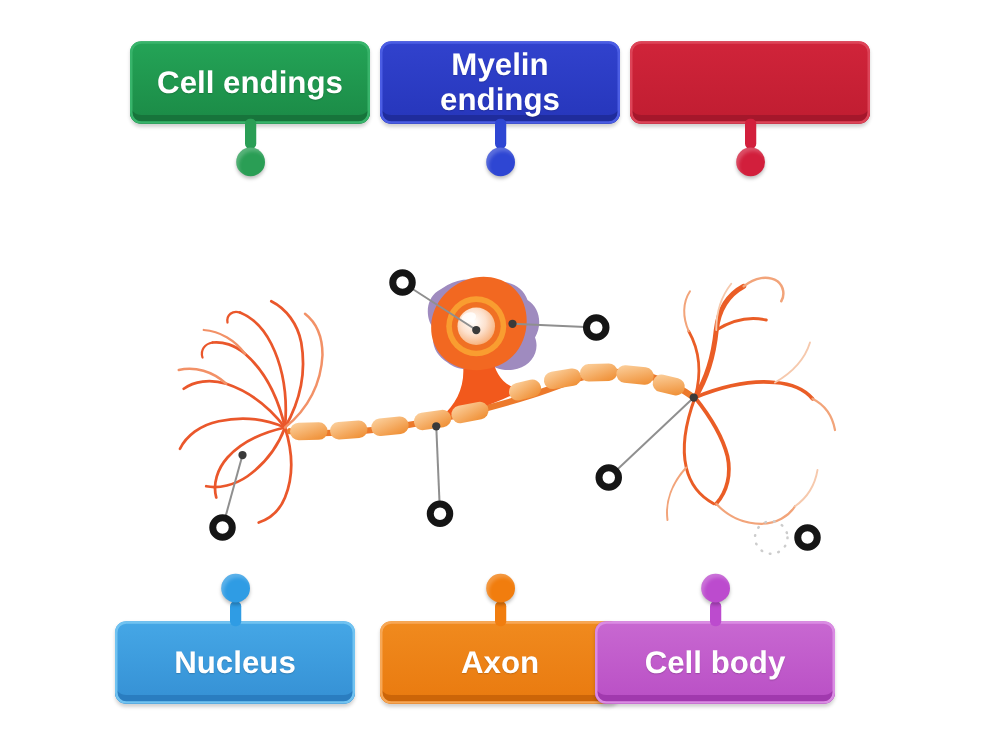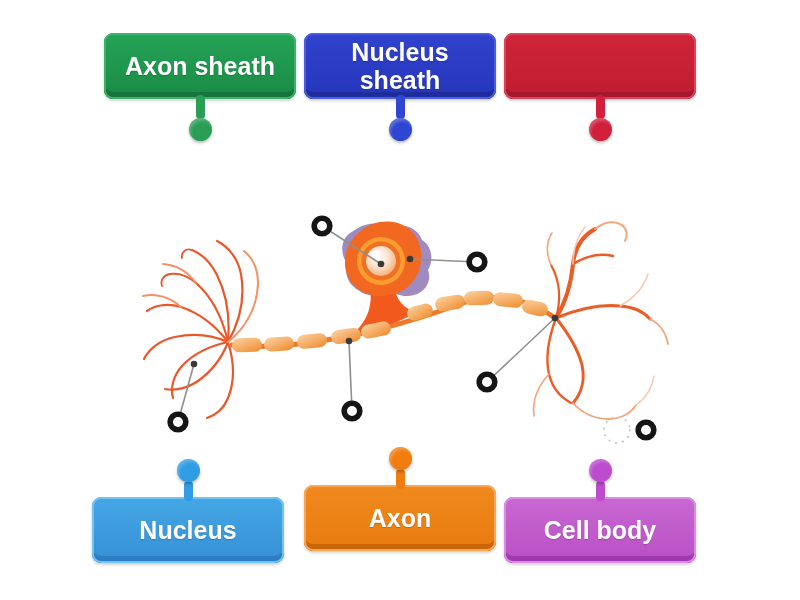--- a/index.html
+++ b/index.html
@@ -122,44 +122,44 @@
         <circle cx="352" cy="411" r="7.8" fill="#ffffff" stroke="#151515" stroke-width="5.6"></circle>
         <line x1="487" y1="382" x2="555" y2="318" stroke="#8f8f8f" stroke-width="1.6"></line>
         <circle cx="555" cy="318" r="3.3" fill="#3a3a3a"></circle>
         <circle cx="487" cy="382" r="7.8" fill="#ffffff" stroke="#151515" stroke-width="5.6"></circle>
         <circle cx="646" cy="430" r="7.8" fill="#ffffff" stroke="#151515" stroke-width="5.6"></circle>
       </g>
   </svg>
 
   <div id="top-row">
       <div class="label-chip" style="left: 104px; top: 33px; background: linear-gradient(rgb(36, 164, 87), rgb(27, 138, 70)); box-shadow: rgb(56, 180, 107) 0px 0px 0px 2px inset, rgb(23, 116, 59) 0px -7px 0px inset, rgba(0, 0, 0, 0.18) 0px 2px 3px;">
-        <span class="label-text">Axon sheath</span>
+        <span class="label-text">Cell endings</span>
         <div class="pin-stem below" style="background: rgb(42, 158, 85);"></div>
         <div class="pin-ball below" style="background: rgb(42, 158, 85);"></div>
       </div>
       <div class="label-chip" style="left: 304px; top: 33px; background: linear-gradient(rgb(49, 66, 205), rgb(38, 54, 187)); box-shadow: rgb(75, 93, 228) 0px 0px 0px 2px inset, rgb(31, 44, 156) 0px -7px 0px inset, rgba(0, 0, 0, 0.18) 0px 2px 3px;">
-        <span class="label-text wrap">Nucleus sheath</span>
+        <span class="label-text wrap">Myelin endings</span>
         <div class="pin-stem below" style="background: rgb(46, 70, 211);"></div>
         <div class="pin-ball below" style="background: rgb(46, 70, 211);"></div>
       </div>
       <div class="label-chip" style="left: 504px; top: 33px; background: linear-gradient(rgb(208, 36, 58), rgb(192, 29, 49)); box-shadow: rgb(221, 68, 88) 0px 0px 0px 2px inset, rgb(165, 23, 43) 0px -7px 0px inset, rgba(0, 0, 0, 0.18) 0px 2px 3px;">
         <div class="pin-stem below" style="background: rgb(210, 31, 60);"></div>
         <div class="pin-ball below" style="background: rgb(210, 31, 60);"></div>
       </div>
     </div>
   <div id="bottom-row">
       <div class="label-chip" style="left: 92px; top: 497px; background: linear-gradient(rgb(69, 167, 230), rgb(53, 144, 212)); box-shadow: rgb(113, 195, 241) 0px 0px 0px 2px inset, rgb(42, 125, 192) 0px -7px 0px inset, rgba(0, 0, 0, 0.18) 0px 2px 3px;">
         <span class="label-text">Nucleus</span>
         <div class="pin-stem above" style="background: rgb(47, 156, 228);"></div>
         <div class="pin-ball above" style="background: rgb(47, 156, 228);"></div>
       </div>
-      <div class="label-chip" style="left: 304px; top: 485px; background: linear-gradient(rgb(240, 138, 30), rgb(233, 122, 15)); box-shadow: rgb(247, 167, 85) 0px 0px 0px 2px inset, rgb(204, 101, 8) 0px -7px 0px inset, rgba(0, 0, 0, 0.18) 0px 2px 3px;">
+      <div class="label-chip" style="left: 304px; top: 497px; background: linear-gradient(rgb(240, 138, 30), rgb(233, 122, 15)); box-shadow: rgb(247, 167, 85) 0px 0px 0px 2px inset, rgb(204, 101, 8) 0px -7px 0px inset, rgba(0, 0, 0, 0.18) 0px 2px 3px;">
         <span class="label-text">Axon</span>
         <div class="pin-stem above" style="background: rgb(241, 125, 14);"></div>
         <div class="pin-ball above" style="background: rgb(241, 125, 14);"></div>
       </div>
-      <div class="label-chip" style="left: 504px; top: 497px; background: linear-gradient(rgb(200, 104, 209), rgb(185, 79, 197)); box-shadow: rgb(218, 140, 227) 0px 0px 0px 2px inset, rgb(161, 57, 174) 0px -7px 0px inset, rgba(0, 0, 0, 0.18) 0px 2px 3px;">
+      <div class="label-chip" style="left: 476px; top: 497px; background: linear-gradient(rgb(200, 104, 209), rgb(185, 79, 197)); box-shadow: rgb(218, 140, 227) 0px 0px 0px 2px inset, rgb(161, 57, 174) 0px -7px 0px inset, rgba(0, 0, 0, 0.18) 0px 2px 3px;">
         <span class="label-text">Cell body</span>
         <div class="pin-stem above" style="background: rgb(188, 75, 206);"></div>
         <div class="pin-ball above" style="background: rgb(188, 75, 206);"></div>
       </div>
     </div>
 </div>
 
 </body></html>

